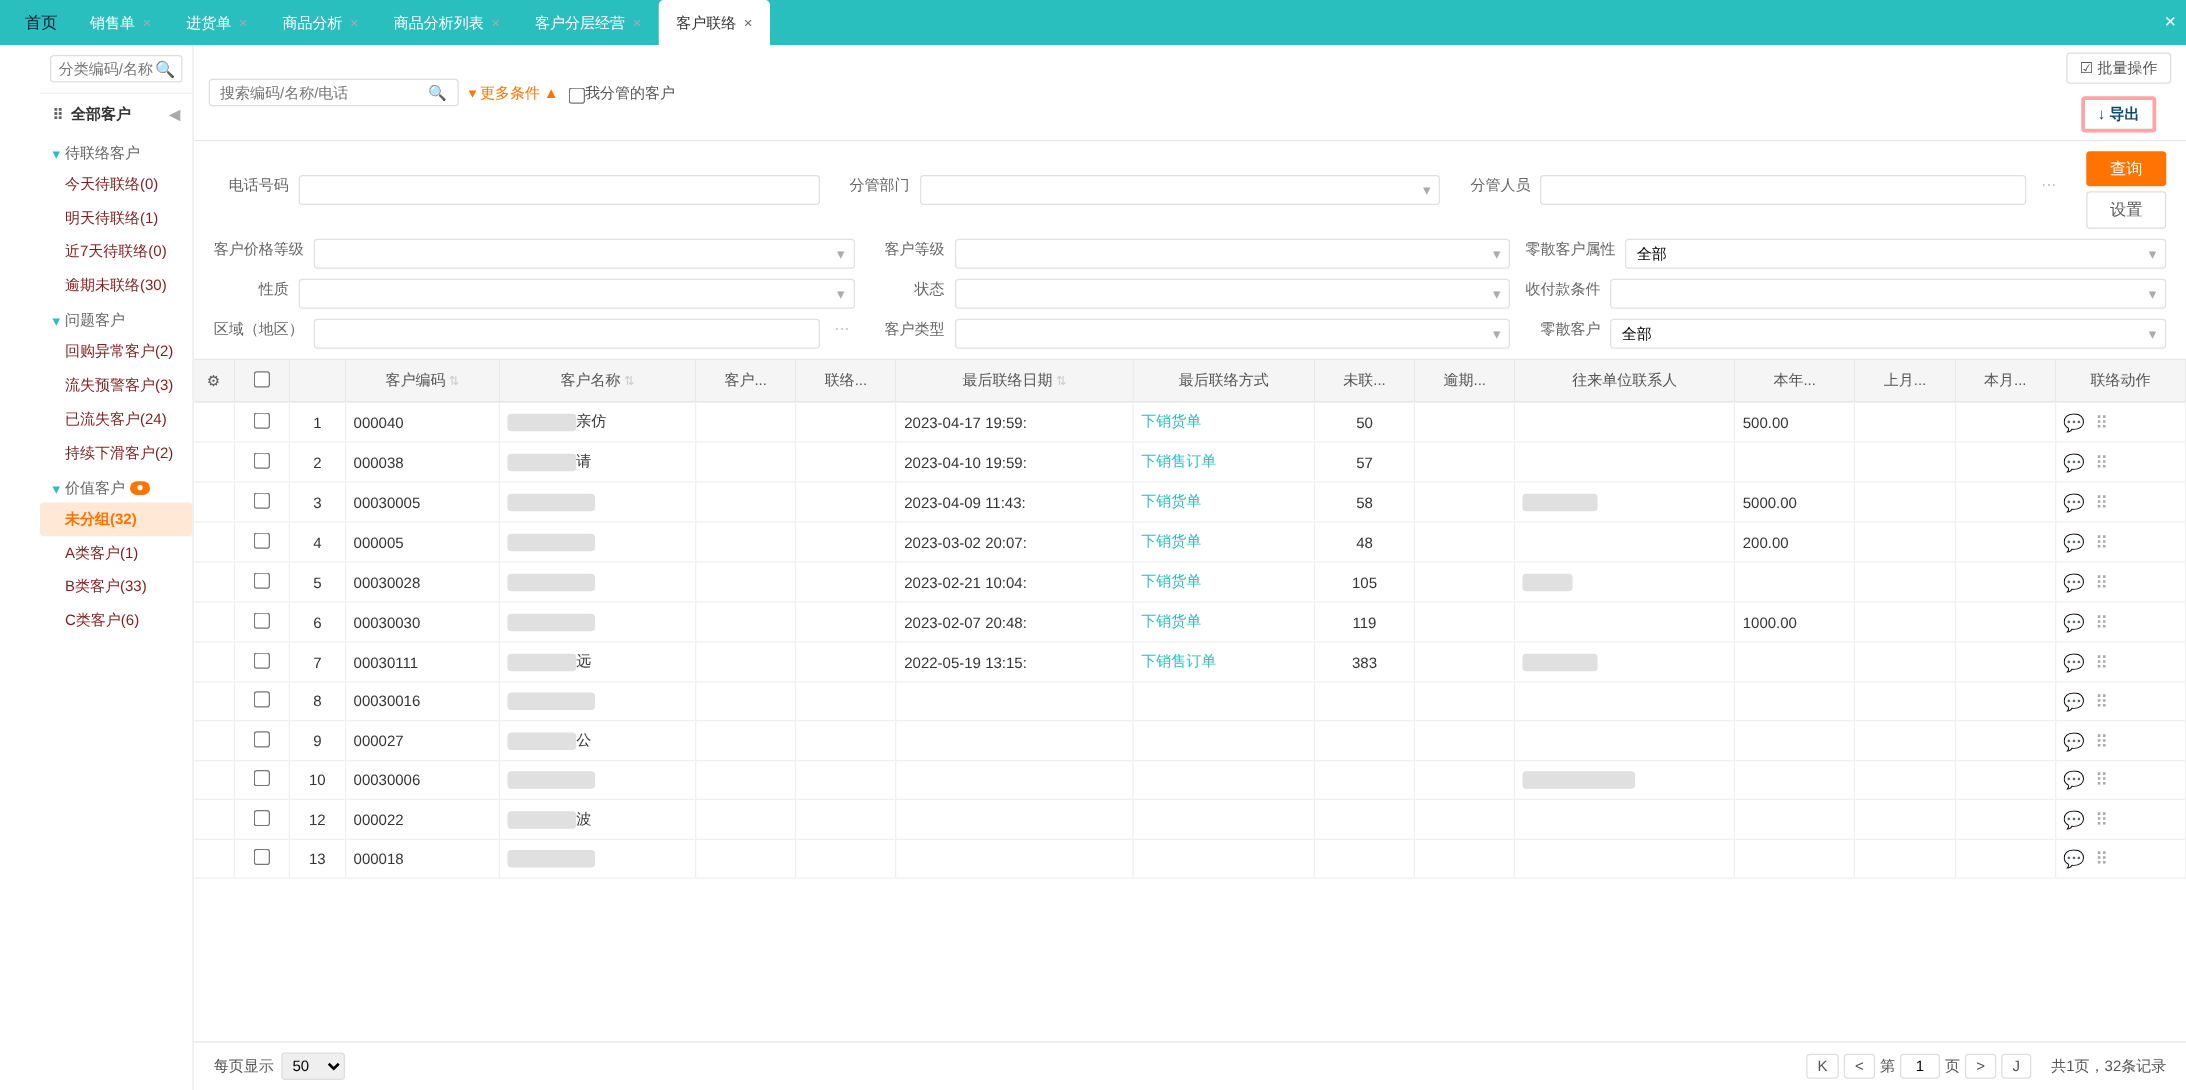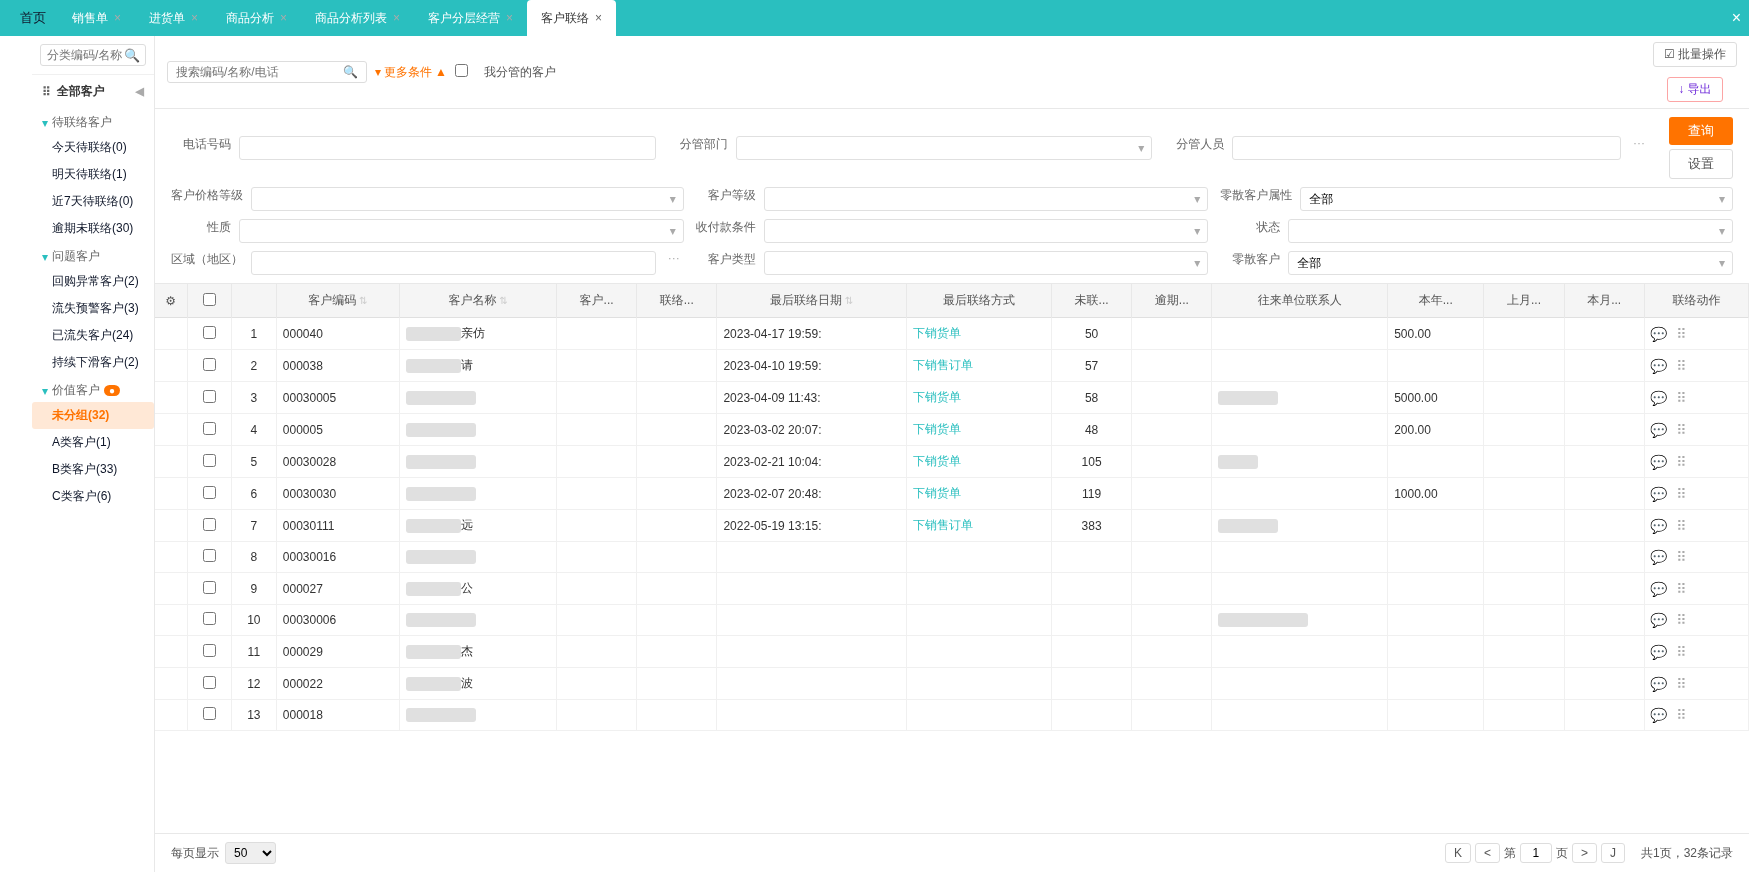--- a/index.html
+++ b/index.html
@@ -89,21 +89,21 @@
       align-items: center;
       padding: 6px 10px 3px 10px;
       color: #666;
       font-size: 12px;
       cursor: pointer;
     }
     .sidebar-group-label .arrow { margin-right: 4px; color: #2abfbf; }
 
     .sidebar-item {
       padding: 5px 10px 5px 20px;
-      color: #0f172a;
+      color: #7f1d1d;
       cursor: pointer;
       white-space: nowrap;
       overflow: hidden;
       text-overflow: ellipsis;
     }
     .sidebar-item.active { background: #ffe8d6; color: #ff7300; font-weight: bold; border-radius: 3px; }
 
     
     .content-area {
       flex: 1;
@@ -133,27 +133,27 @@
     .filter-search-box .s-icon { color: #aaa; margin-left: 4px; cursor: pointer; }
     .more-filters {
       display: flex;
       align-items: center;
       color: #ff7300;
       cursor: pointer;
       gap: 3px;
     }
     .my-customers {
       display: flex;
-      align-items: flex-start;
-      gap: 16px;
+      align-items: flex-end;
+      gap: 0;
       color: #555;
     }
     .filter-bar-right { margin-left: auto; display: flex; gap: 10px; align-items: center; flex-direction: column; }
     .btn-batch { border: 1px solid #ddd; background: #fff; color: #555; padding: 3px 10px; border-radius: 3px; cursor: pointer; }
-    .btn-export { border: 1px solid #fca5a5; background: #fff; color: #6d28d9; padding: 3px 10px; border-radius: 3px; cursor: pointer; }
+    .btn-export { border: 3px solid #fca5a5; background: #fff; color: #0c4a6e; padding: 3px 10px; border-radius: 3px; cursor: pointer; font-weight: bold; }
 
     
     .advanced-filter {
       background: #fff;
       border-bottom: 1px solid #e8e8e8;
       padding: 8px 16px;
     }
     .filter-row {
       display: flex;
       align-items: center;
@@ -448,27 +448,27 @@
       </div>
 
       <div class="filter-row">
         <div class="filter-field">
           <span class="filter-label">性质</span>
           <div class="filter-select-wrap">
             <select><option></option></select>
           </div>
         </div>
         <div class="filter-field">
-          <span class="filter-label">收付款条件</span>
+          <span class="filter-label">状态</span>
           <div class="filter-select-wrap">
             <select><option></option></select>
           </div>
         </div>
         <div class="filter-field">
-          <span class="filter-label">状态</span>
+          <span class="filter-label">收付款条件</span>
           <div class="filter-select-wrap">
             <select><option></option></select>
           </div>
         </div>
       </div>
 
       <div class="filter-row">
         <div class="filter-field">
           <span class="filter-label">区域（地区）</span>
           <input class="filter-input" type="text" style="flex: 1 1 0%;">
@@ -738,43 +738,20 @@
       <td>
         <div class="action-icons">
           <span class="action-icon">💬</span>
           <span class="action-icon">⠿</span>
         </div>
       </td>
     </tr>
             <tr>
       <td class="td-center"></td>
       <td class="td-center"><input type="checkbox" style=""></td>
-      <td class="td-center">11</td>
-      <td>000029</td>
-      <td><span class="blurred" style="min-width:55px;"> </span>杰</td>
-      <td></td>
-      <td></td>
-      <td></td>
-      <td></td>
-      <td class="td-center"></td>
-      <td class="td-center"></td>
-      <td></td>
-      <td></td>
-      <td></td>
-      <td></td>
-      <td>
-        <div class="action-icons">
-          <span class="action-icon">💬</span>
-          <span class="action-icon">⠿</span>
-        </div>
-      </td>
-    </tr>
-            <tr>
-      <td class="td-center"></td>
-      <td class="td-center"><input type="checkbox" style=""></td>
       <td class="td-center">12</td>
       <td>000022</td>
       <td><span class="blurred" style="min-width:55px;"> </span>波</td>
       <td></td>
       <td></td>
       <td></td>
       <td></td>
       <td class="td-center"></td>
       <td class="td-center"></td>
       <td></td>

